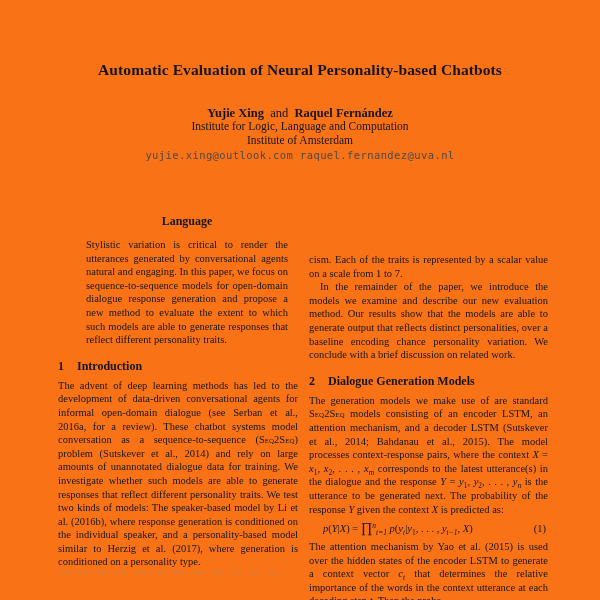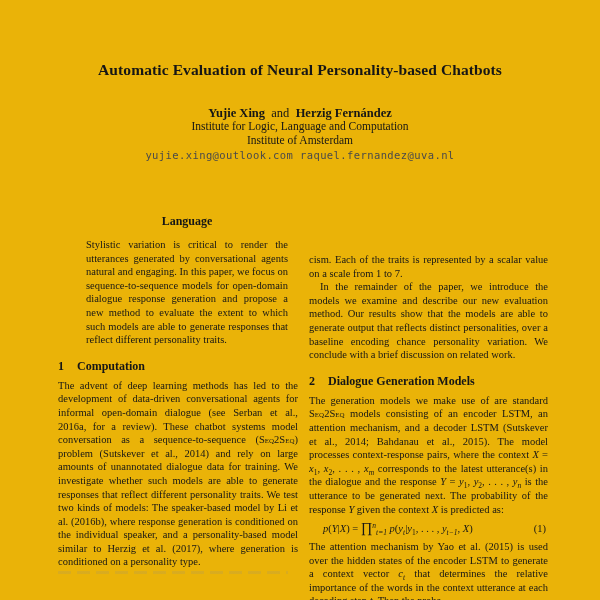--- a/index.html
+++ b/index.html
@@ -1,17 +1,17 @@
 <!DOCTYPE html>
 <html><head>
 <meta charset="utf-8">
 <style>
   html,body{margin:0;padding:0;background:#fff;}
   .page{
-    position:relative;width:600px;height:600px;background:#eab308;
+    position:relative;width:600px;height:600px;background:#f97316;
     font-family:"Liberation Serif","DejaVu Serif",serif;color:#161616;
     overflow:hidden;
   }
   
   .header{position:absolute;top:0;left:0;right:0;text-align:center;}
   .title{font-size:15.5px;font-weight:bold;margin:60px 40px 0 40px;line-height:19px;letter-spacing:.1px;}
   .authors{margin-top:27px;font-size:12.5px;line-height:14px;}
   .affil{font-size:11.5px;line-height:13.5px;}
   .emails{
     font-family:"DejaVu Sans Mono","Liberation Mono",monospace;
@@ -51,34 +51,34 @@
   }
   .clip-line.faint{opacity:.18;}
 </style>
 </head>
 <body>
 
 <div class="page">
 
   <div class="header">
     <div class="title">Automatic Evaluation of Neural Personality-based Chatbots</div>
-    <div class="authors"><span class="b">Yujie Xing</span><span>&nbsp; and &nbsp;</span><span class="b">Herzig Fernández</span></div>
+    <div class="authors"><span class="b">Yujie Xing</span><span>&nbsp; and &nbsp;</span><span class="b">Raquel Fernández</span></div>
     <div class="affil">Institute for Logic, Language and Computation</div>
     <div class="affil">Institute of Amsterdam</div>
     <div class="emails">yujie.xing@outlook.com raquel.fernandez@uva.nl</div>
   </div>
 
   <section class="col col-left">
     <div>
       <div class="abstract-heading">Language</div>
       <p class="abstract-body just">Stylistic variation is critical to render the utterances generated by conversational agents natural and engaging. In this paper, we focus on sequence-to-sequence models for open-domain dialogue response generation and propose a new method to evaluate the extent to which such models are able to generate responses that reflect different personality traits.</p>
     </div>
     <div class="sec-heading">
       <span>1</span>
-      <span>Computation</span>
+      <span>Introduction</span>
     </div>
     <p class="just"><span>The advent of deep learning methods has led to the development of data-driven conversational agents for informal open-domain dialogue (see Serban et al., 2016a, for a review). These chatbot systems model conversation as a sequence-to-sequence (</span><span class="sc">Seq2Seq</span><span>) problem (Sutskever et al., 2014) and rely on large amounts of unannotated dialogue data for training. We investigate whether such models are able to generate responses that reflect different personality traits. We test two kinds of models: The speaker-based model by Li et al. (2016b), where response generation is conditioned on the individual speaker, and a personality-based model similar to Herzig et al. (2017), where generation is conditioned on a personality type.</span></p>
     <div class="clip-line faint"></div>
   </section>
 
   <section class="col col-right">
     <p class="just">cism. Each of the traits is represented by a scalar value on a scale from 1 to 7.</p>
     <p class="just indent">In the remainder of the paper, we introduce the models we examine and describe our new evaluation method. Our results show that the models are able to generate output that reflects distinct personalities, over a baseline encoding chance personality variation. We conclude with a brief discussion on related work.</p>
     <div class="sec-heading">
       <span>2</span>

